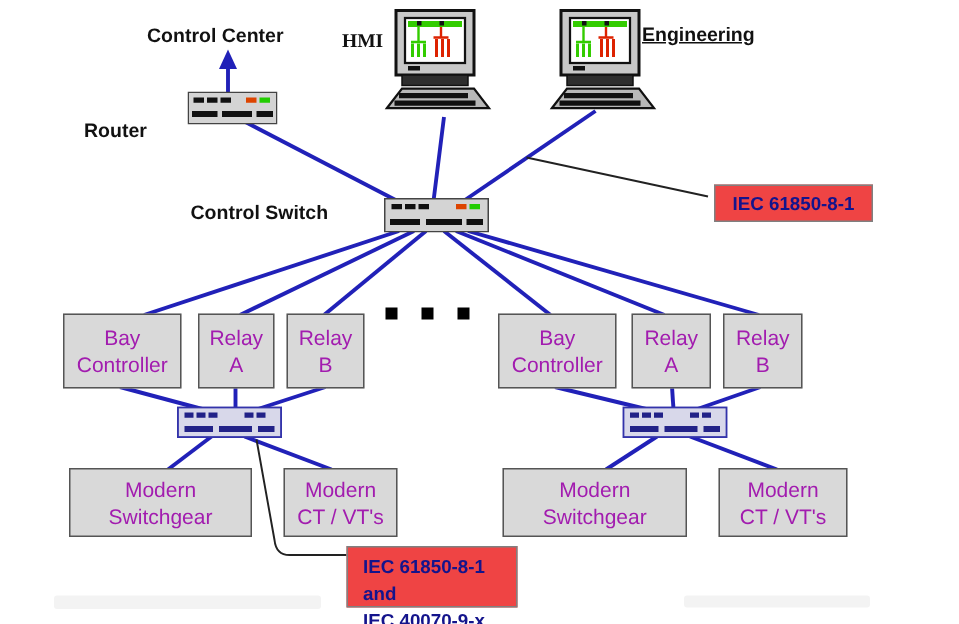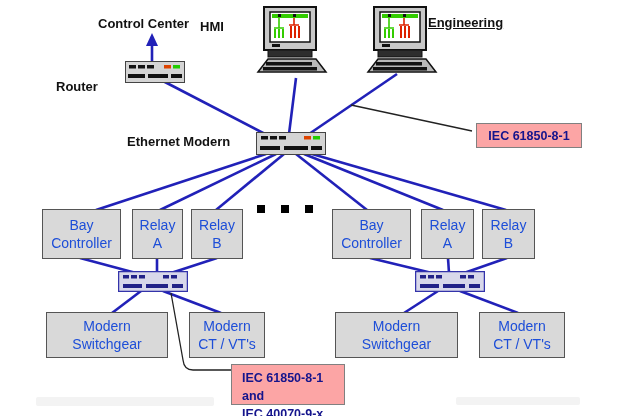--- a/index.html
+++ b/index.html
@@ -5,25 +5,25 @@
   html,body{margin:0;padding:0;background:#fff;}
   .canvas{
     position:relative;width:639px;height:416px;background:#ffffff;
     font-family:"Liberation Sans",sans-serif;overflow:hidden;
   }
   .wires{position:absolute;left:0;top:0;pointer-events:none;}
   .toplabel{position:absolute;font-weight:bold;font-size:13px;color:#111;white-space:nowrap;}
   .node{
     position:absolute;background:#d9d9d9;border:1.5px solid #555;
     display:flex;flex-direction:column;align-items:center;justify-content:center;
-    font-size:14px;color:#1d4ed8;text-align:center;line-height:1.3;box-sizing:border-box;
+    font-size:14px;color:#a21caf;text-align:center;line-height:1.3;box-sizing:border-box;
   }
   .node span{display:block;}
   .tag{
-    position:absolute;background:#fca5a5;border:1px solid #808080;
+    position:absolute;background:#ef4444;border:1px solid #808080;
     color:#14148c;font-weight:bold;font-size:12.5px;box-sizing:border-box;
   }
   .tag.center{display:flex;align-items:center;justify-content:center;}
   .tag.twoline{padding:4px 0 0 10px;line-height:1.45;}
   .tag.twoline span{display:block;}
   .device{position:absolute;}
   .dot{position:absolute;width:8px;height:8px;background:#000;}
   .computer{position:absolute;}
   .watermark{position:absolute;background:#f3f3f3;border-radius:2px;}
   .pos-bc1{left:42px;top:209px;width:79px;height:50px;}
@@ -70,24 +70,24 @@
       <line x1="152" y1="62" x2="152" y2="42" stroke="#2121b8" stroke-width="2.6"></line>
       <polygon points="152,33 146,46 158,46" fill="#2121b8"></polygon>
     </g>
     <g stroke="#222222" stroke-width="1.3" fill="none">
       <line x1="351" y1="105" x2="472" y2="131"></line>
       <path d="M171,293 L183,360 Q184,370 193,370 L231,370"></path>
     </g>
   </svg>
 
   <div class="toplabel" style="left:98px;top:16px;">Control Center</div>
-  <div class="toplabel" style="left:200px;top:19px;">HMI</div>
+  <div class="toplabel" style="left:228px;top:19px;font-family:Liberation Serif, serif;">HMI</div>
   <div class="toplabel" style="left:428px;top:15px;text-decoration:underline;">Engineering</div>
   <div class="toplabel" style="left:56px;top:64px;margin-top:15px;">Router</div>
-  <div class="toplabel" style="left:127px;top:134px;">Ethernet Modern</div>
+  <div class="toplabel" style="left:127px;top:134px;">Control Switch</div>
 
   <div class="computer" style="left:256px;top:6px;">
     <svg width="74" height="72" viewBox="0 0 74 72">
       <rect x="8" y="1" width="52" height="43" fill="#c8c8c8" stroke="#111" stroke-width="2"></rect>
       <rect x="14" y="6" width="40" height="30" fill="#ffffff" stroke="#111" stroke-width="1.5"></rect>
       <rect x="16" y="8" width="36" height="4" fill="#33cc00"></rect>
       <rect x="22" y="8" width="3" height="3" fill="#111"></rect>
       <rect x="37" y="8" width="3" height="3" fill="#111"></rect>
       <path d="M23,12 V22 H18 M23,22 H28" stroke="#33cc00" stroke-width="1.6" fill="none"></path>
       <rect x="18" y="23" width="2" height="9" fill="#33cc00"></rect>

